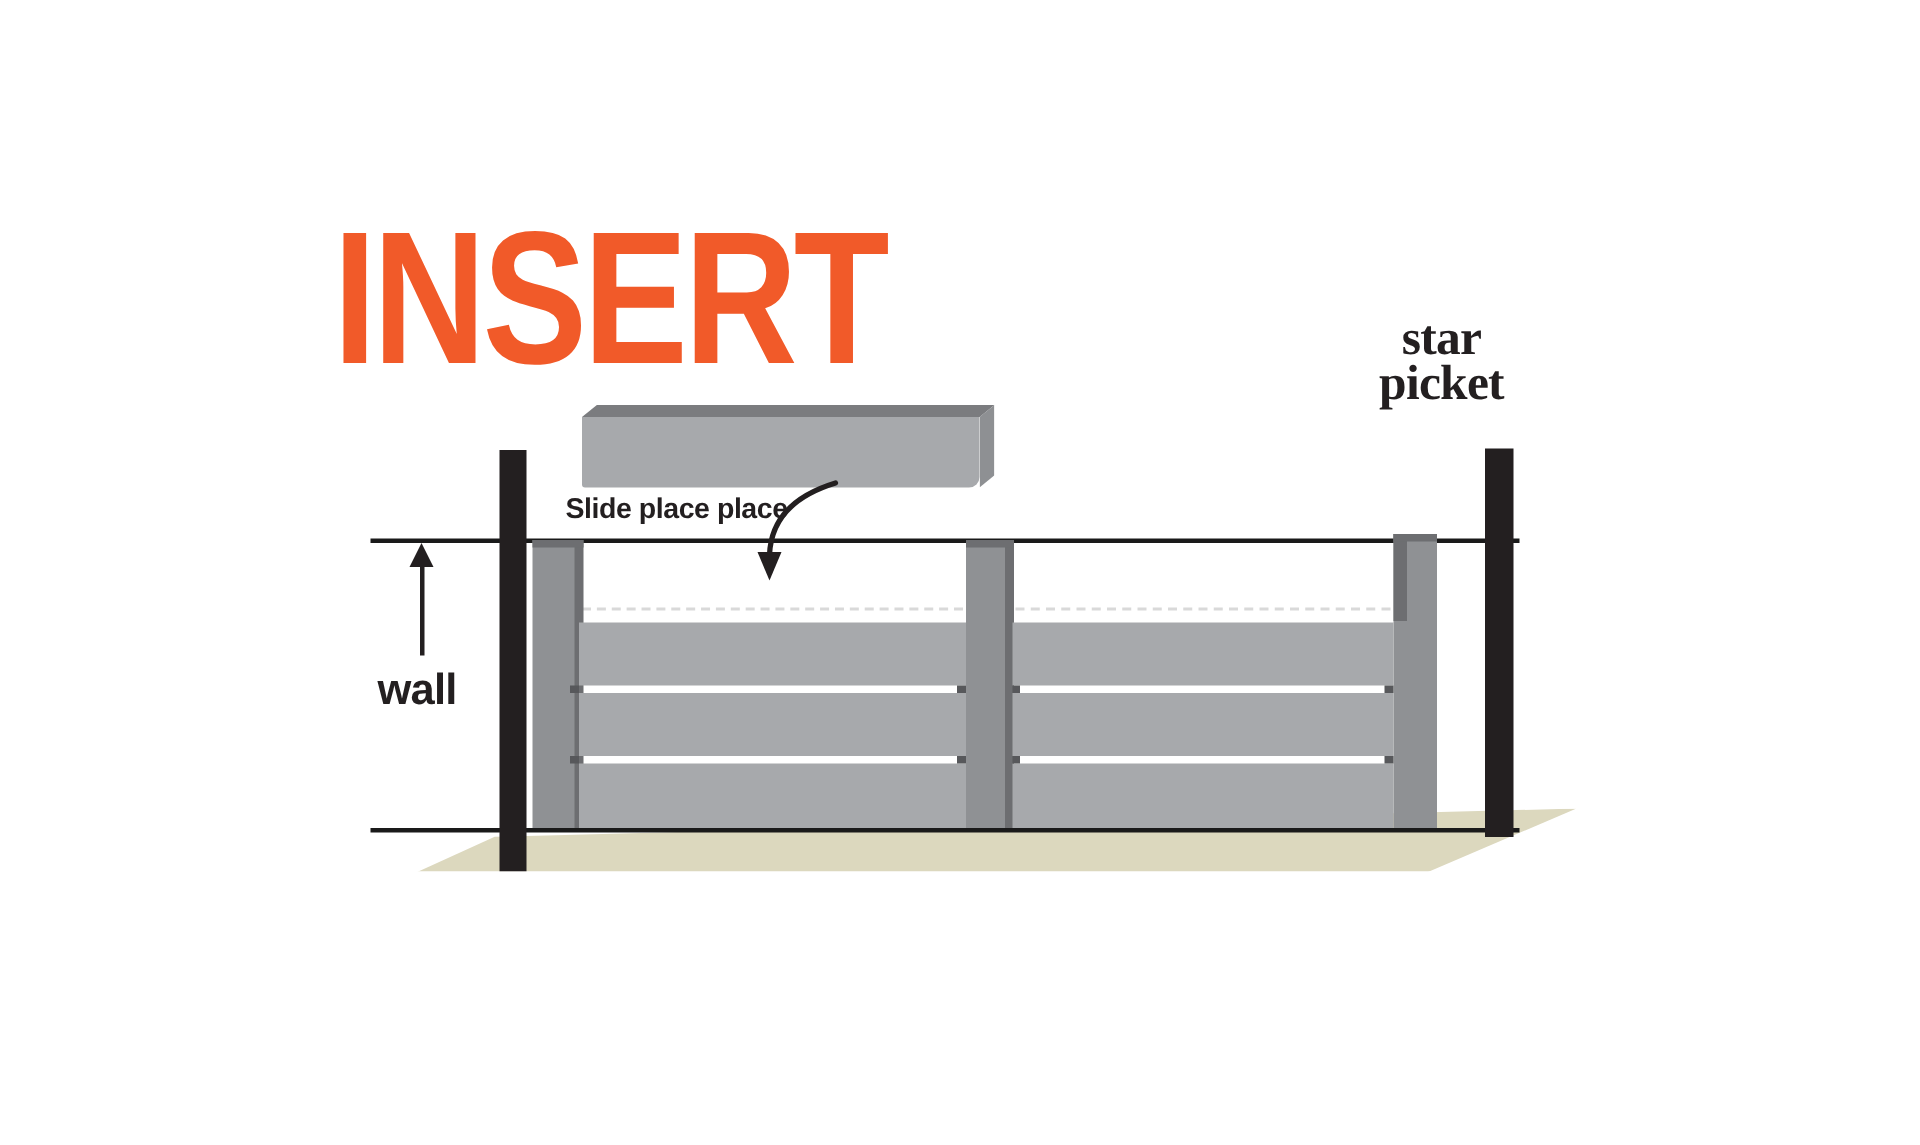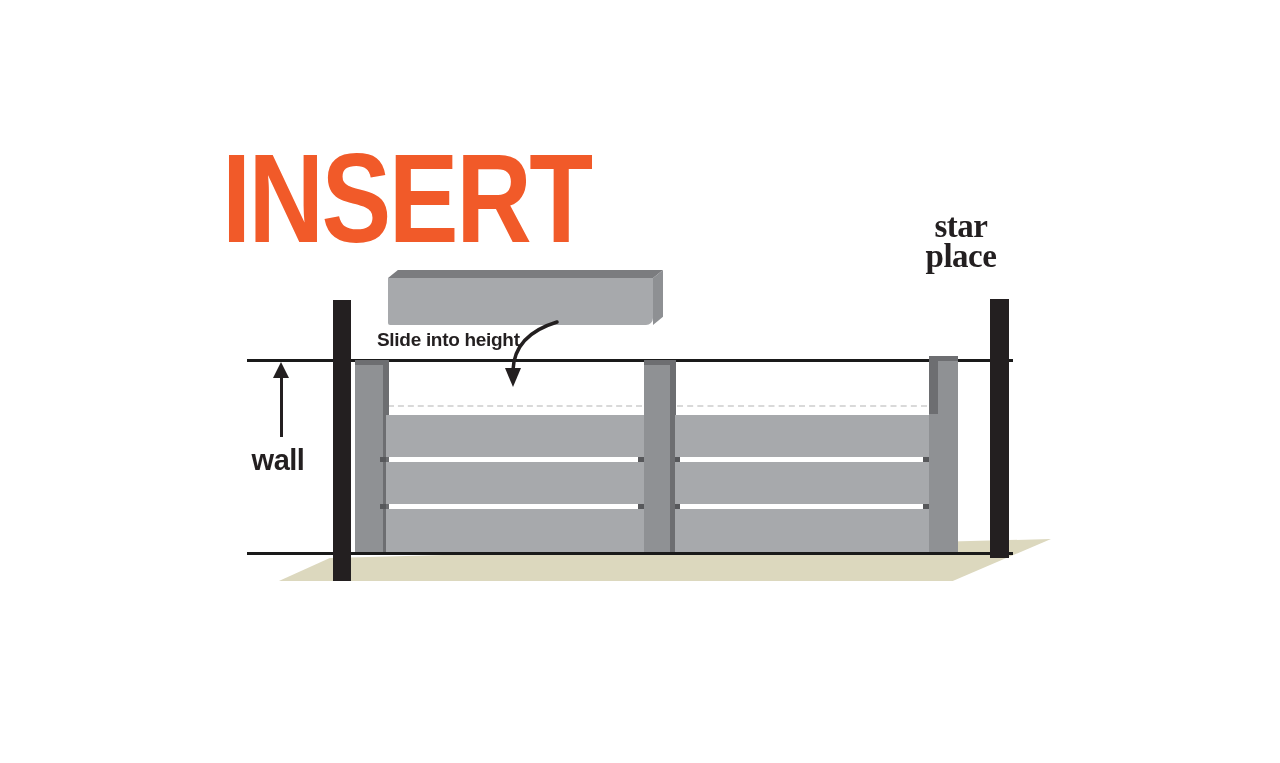--- a/index.html
+++ b/index.html
@@ -148,22 +148,22 @@
     <polygon points="7,56 23,56 15,75" fill="#231F20"></polygon>
   </svg>
 
   <div class="abs wh-arrow-line"></div>
   <div class="abs wh-arrow-head"></div>
 
   <div class="abs title">INSERT</div>
 
   <div class="abs label star-picket-label">
     <div>star</div>
-    <div>place</div>
+    <div>picket</div>
   </div>
 
   <div class="abs label wall-height-label">
     <div>wall</div>
   </div>
 
-  <div class="abs label slide-label">Slide into height</div>
+  <div class="abs label slide-label">Slide place place</div>
 
 </div>
 
 </body></html>

